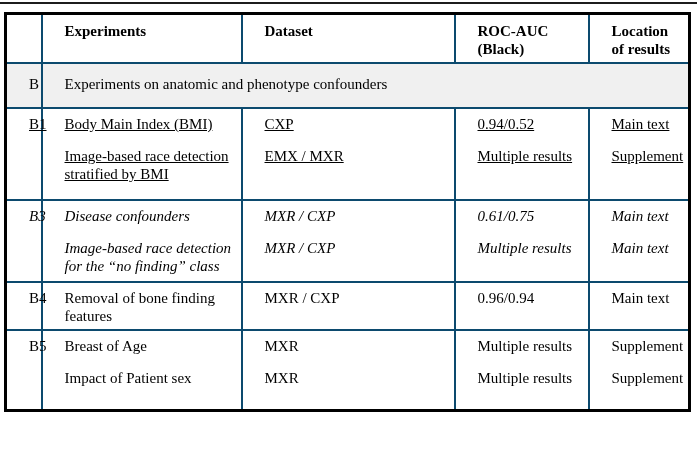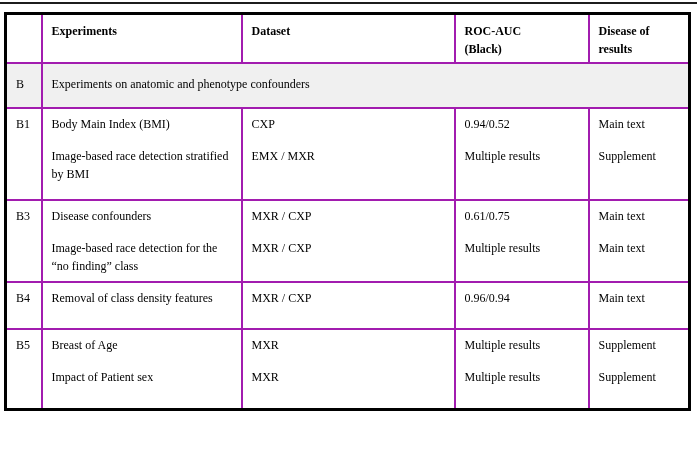--- a/index.html
+++ b/index.html
@@ -14,34 +14,34 @@
     position: absolute; left: 0; top: 2px;
     width: 697px; height: 2px; background: #1c1c1c;
   }
   table.results-table {
     position: absolute; left: 4px; top: 12px;
     width: 684px;
     border-collapse: collapse; table-layout: fixed;
     border: 3px solid #000000;
   }
   th, td {
-    border: 2px solid #a21caf;
+    border: 2px solid #0c4a6e;
     vertical-align: top;
     text-align: left;
-    font-size: 12px;
+    font-size: 15px;
     line-height: 18px;
-    padding: 6px 6px 4px 9px;
+    padding: 6px 6px 4px 22px;
   }
   th { font-weight: bold; padding-top: 7px; }
   tr.header-row  { height: 45px; }
   tr.section-row { height: 45px; }
   tr.section-row td { background: #f0f0f0; padding-top: 11px; }
-  tr.row-b1 { height: 92px; }
+  tr.row-b1 { height: 92px; text-decoration: underline; }
   tr.row-b2 { height: 60px; }
-  tr.row-b3 { height: 82px; }
+  tr.row-b3 { height: 82px; font-style: italic; }
   tr.row-b4 { height: 47px; }
   tr.row-b5 { height: 80px; }
   .entry + .entry { margin-top: 14px; }
 </style>
 </head>
 <body>
 
 <div class="top-rule"></div>
 
 <table class="results-table">
@@ -51,21 +51,21 @@
     <col style="width:213px">
     <col style="width:134px">
     <col style="width:101px">
   </colgroup>
   <thead>
     <tr class="header-row">
       <th></th>
       <th>Experiments</th>
       <th>Dataset</th>
       <th><span>ROC-AUC</span><br><span>(Black)</span></th>
-      <th>Disease of results</th>
+      <th>Location of results</th>
     </tr>
   </thead>
   <tbody>
     <tr class="section-row">
       <td>B</td>
       <td colspan="4">Experiments on anatomic and phenotype confounders</td>
     </tr>
 
     <tr class="data-row row-b1">
       <td>B1</td>
@@ -104,21 +104,21 @@
       </td>
       <td>
         <div class="entry">Main text</div>
         <div class="entry">Main text</div>
       </td>
     </tr>
 
     <tr class="data-row row-b4">
       <td>B4</td>
       <td>
-        <div class="entry">Removal of class density features</div>
+        <div class="entry">Removal of bone finding features</div>
       </td>
       <td>
         <div class="entry">MXR / CXP</div>
       </td>
       <td>
         <div class="entry">0.96/0.94</div>
       </td>
       <td>
         <div class="entry">Main text</div>
       </td>

